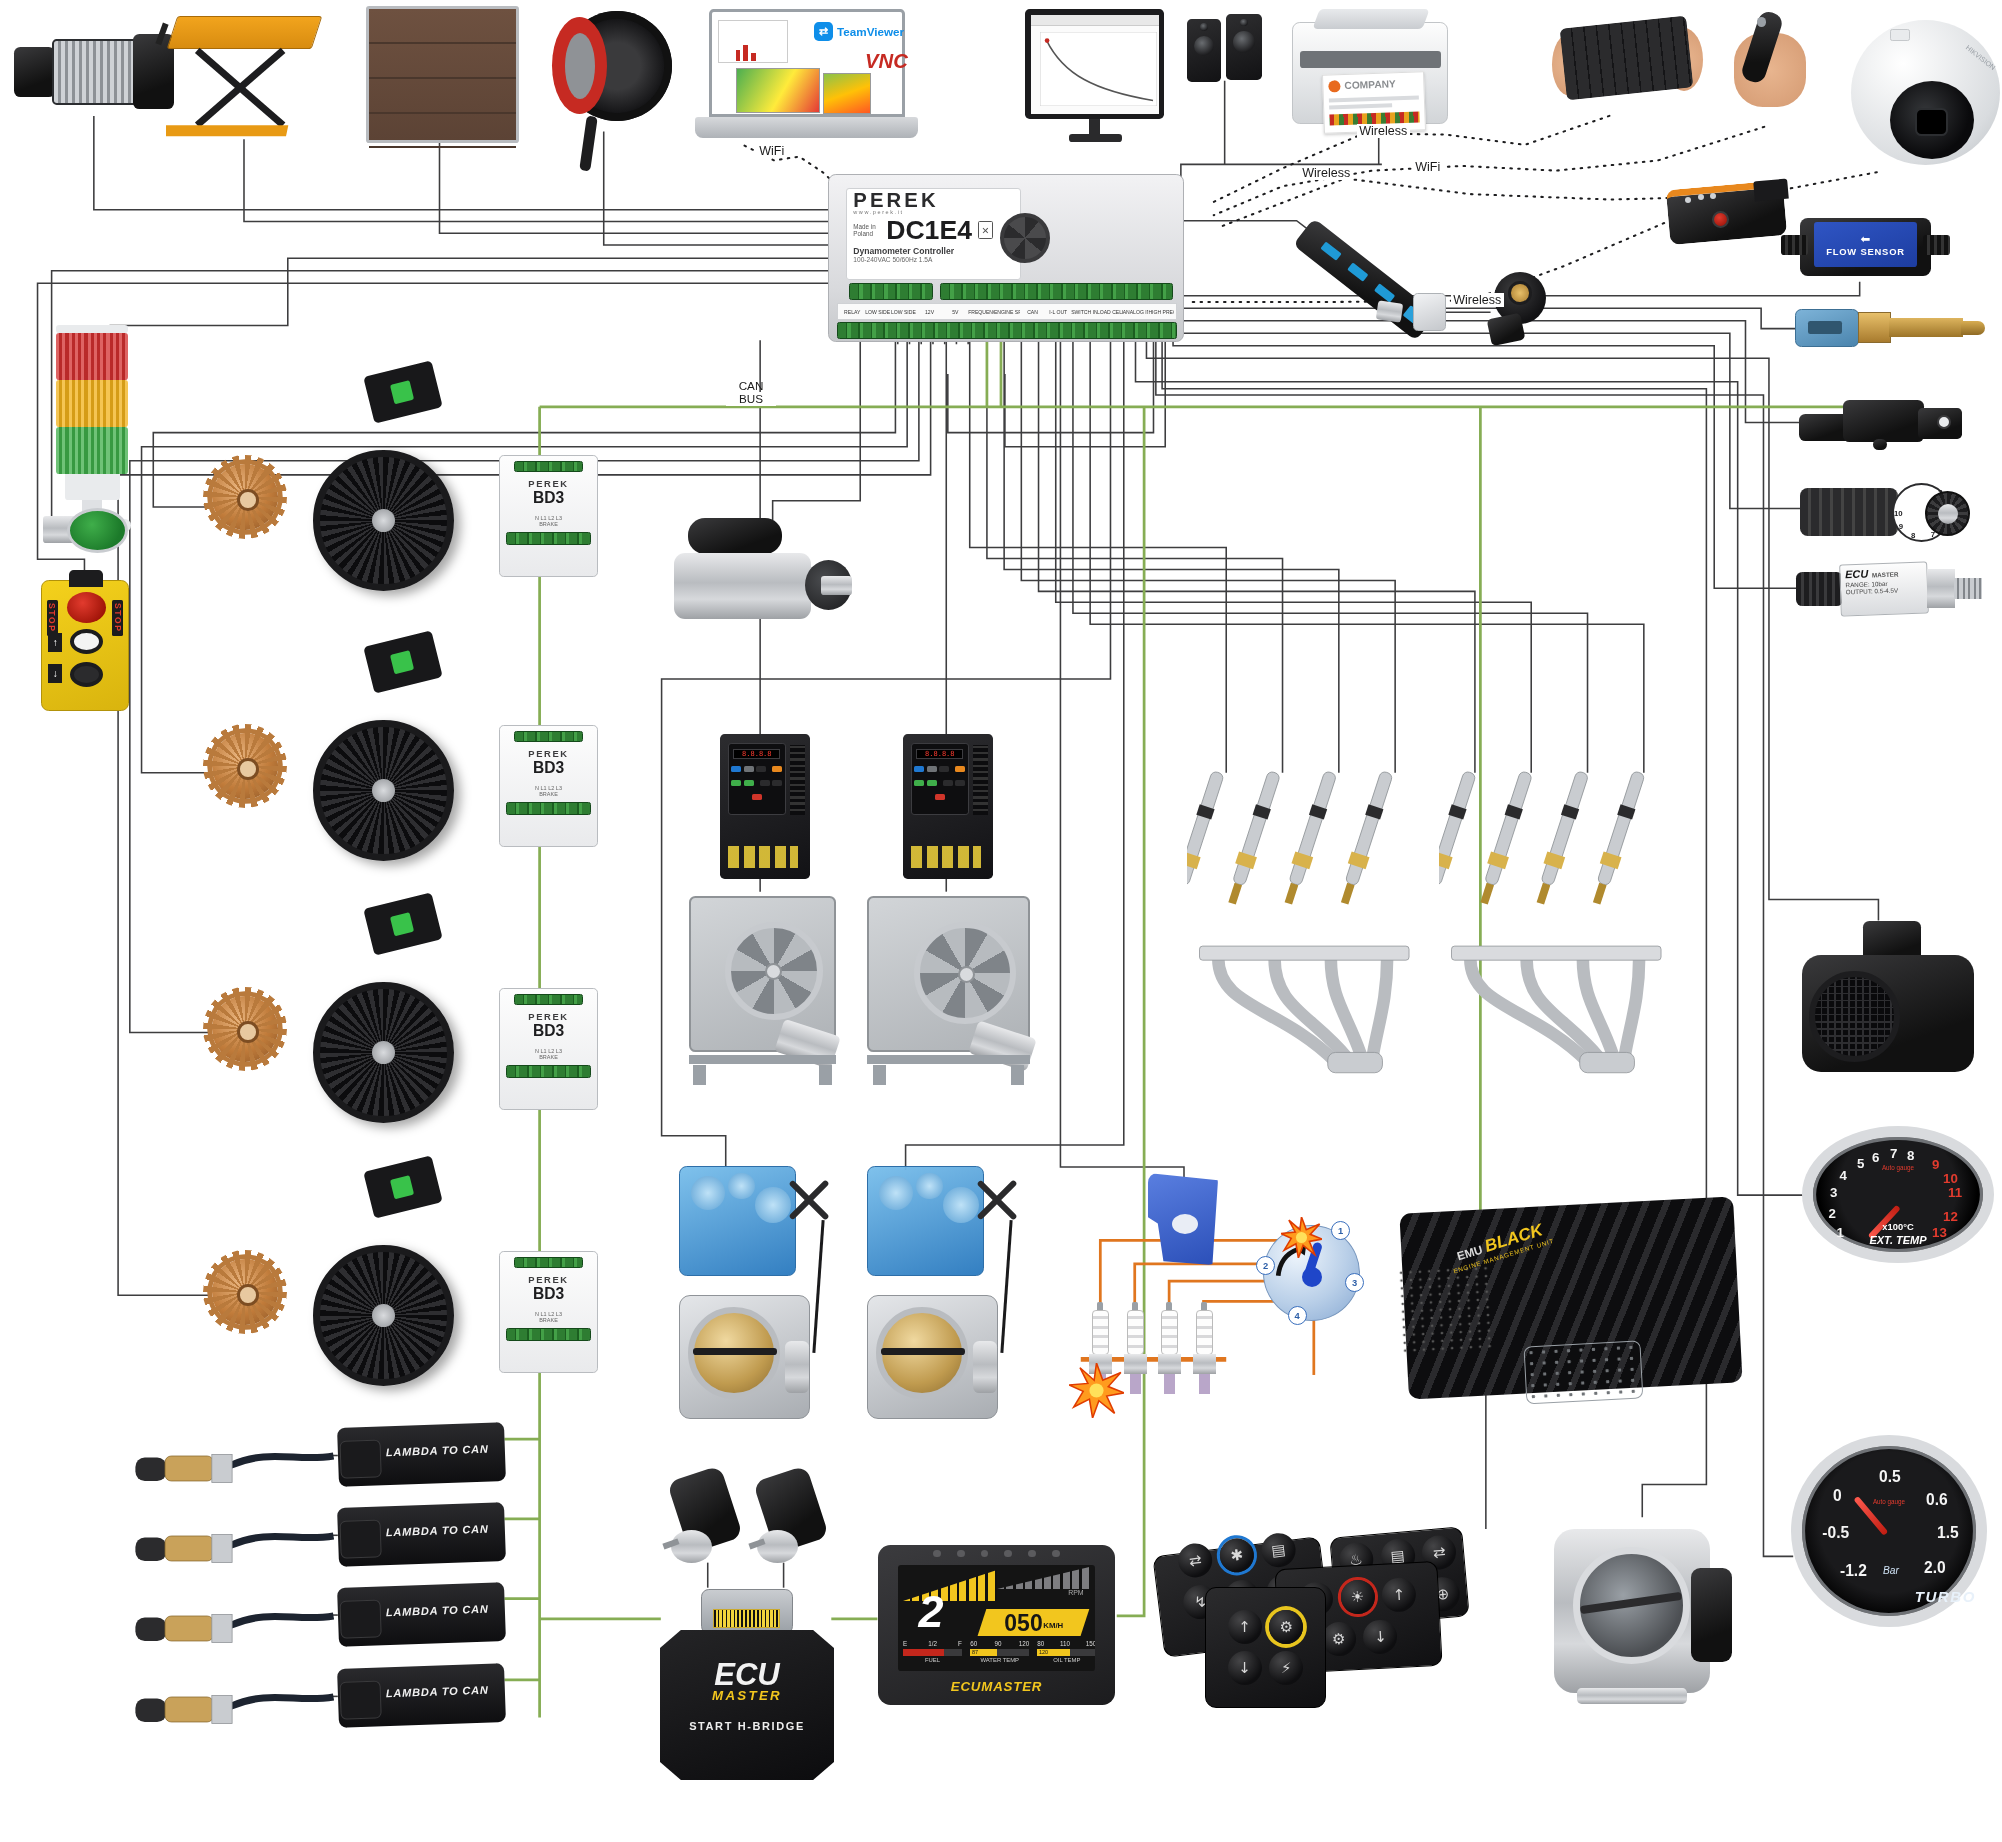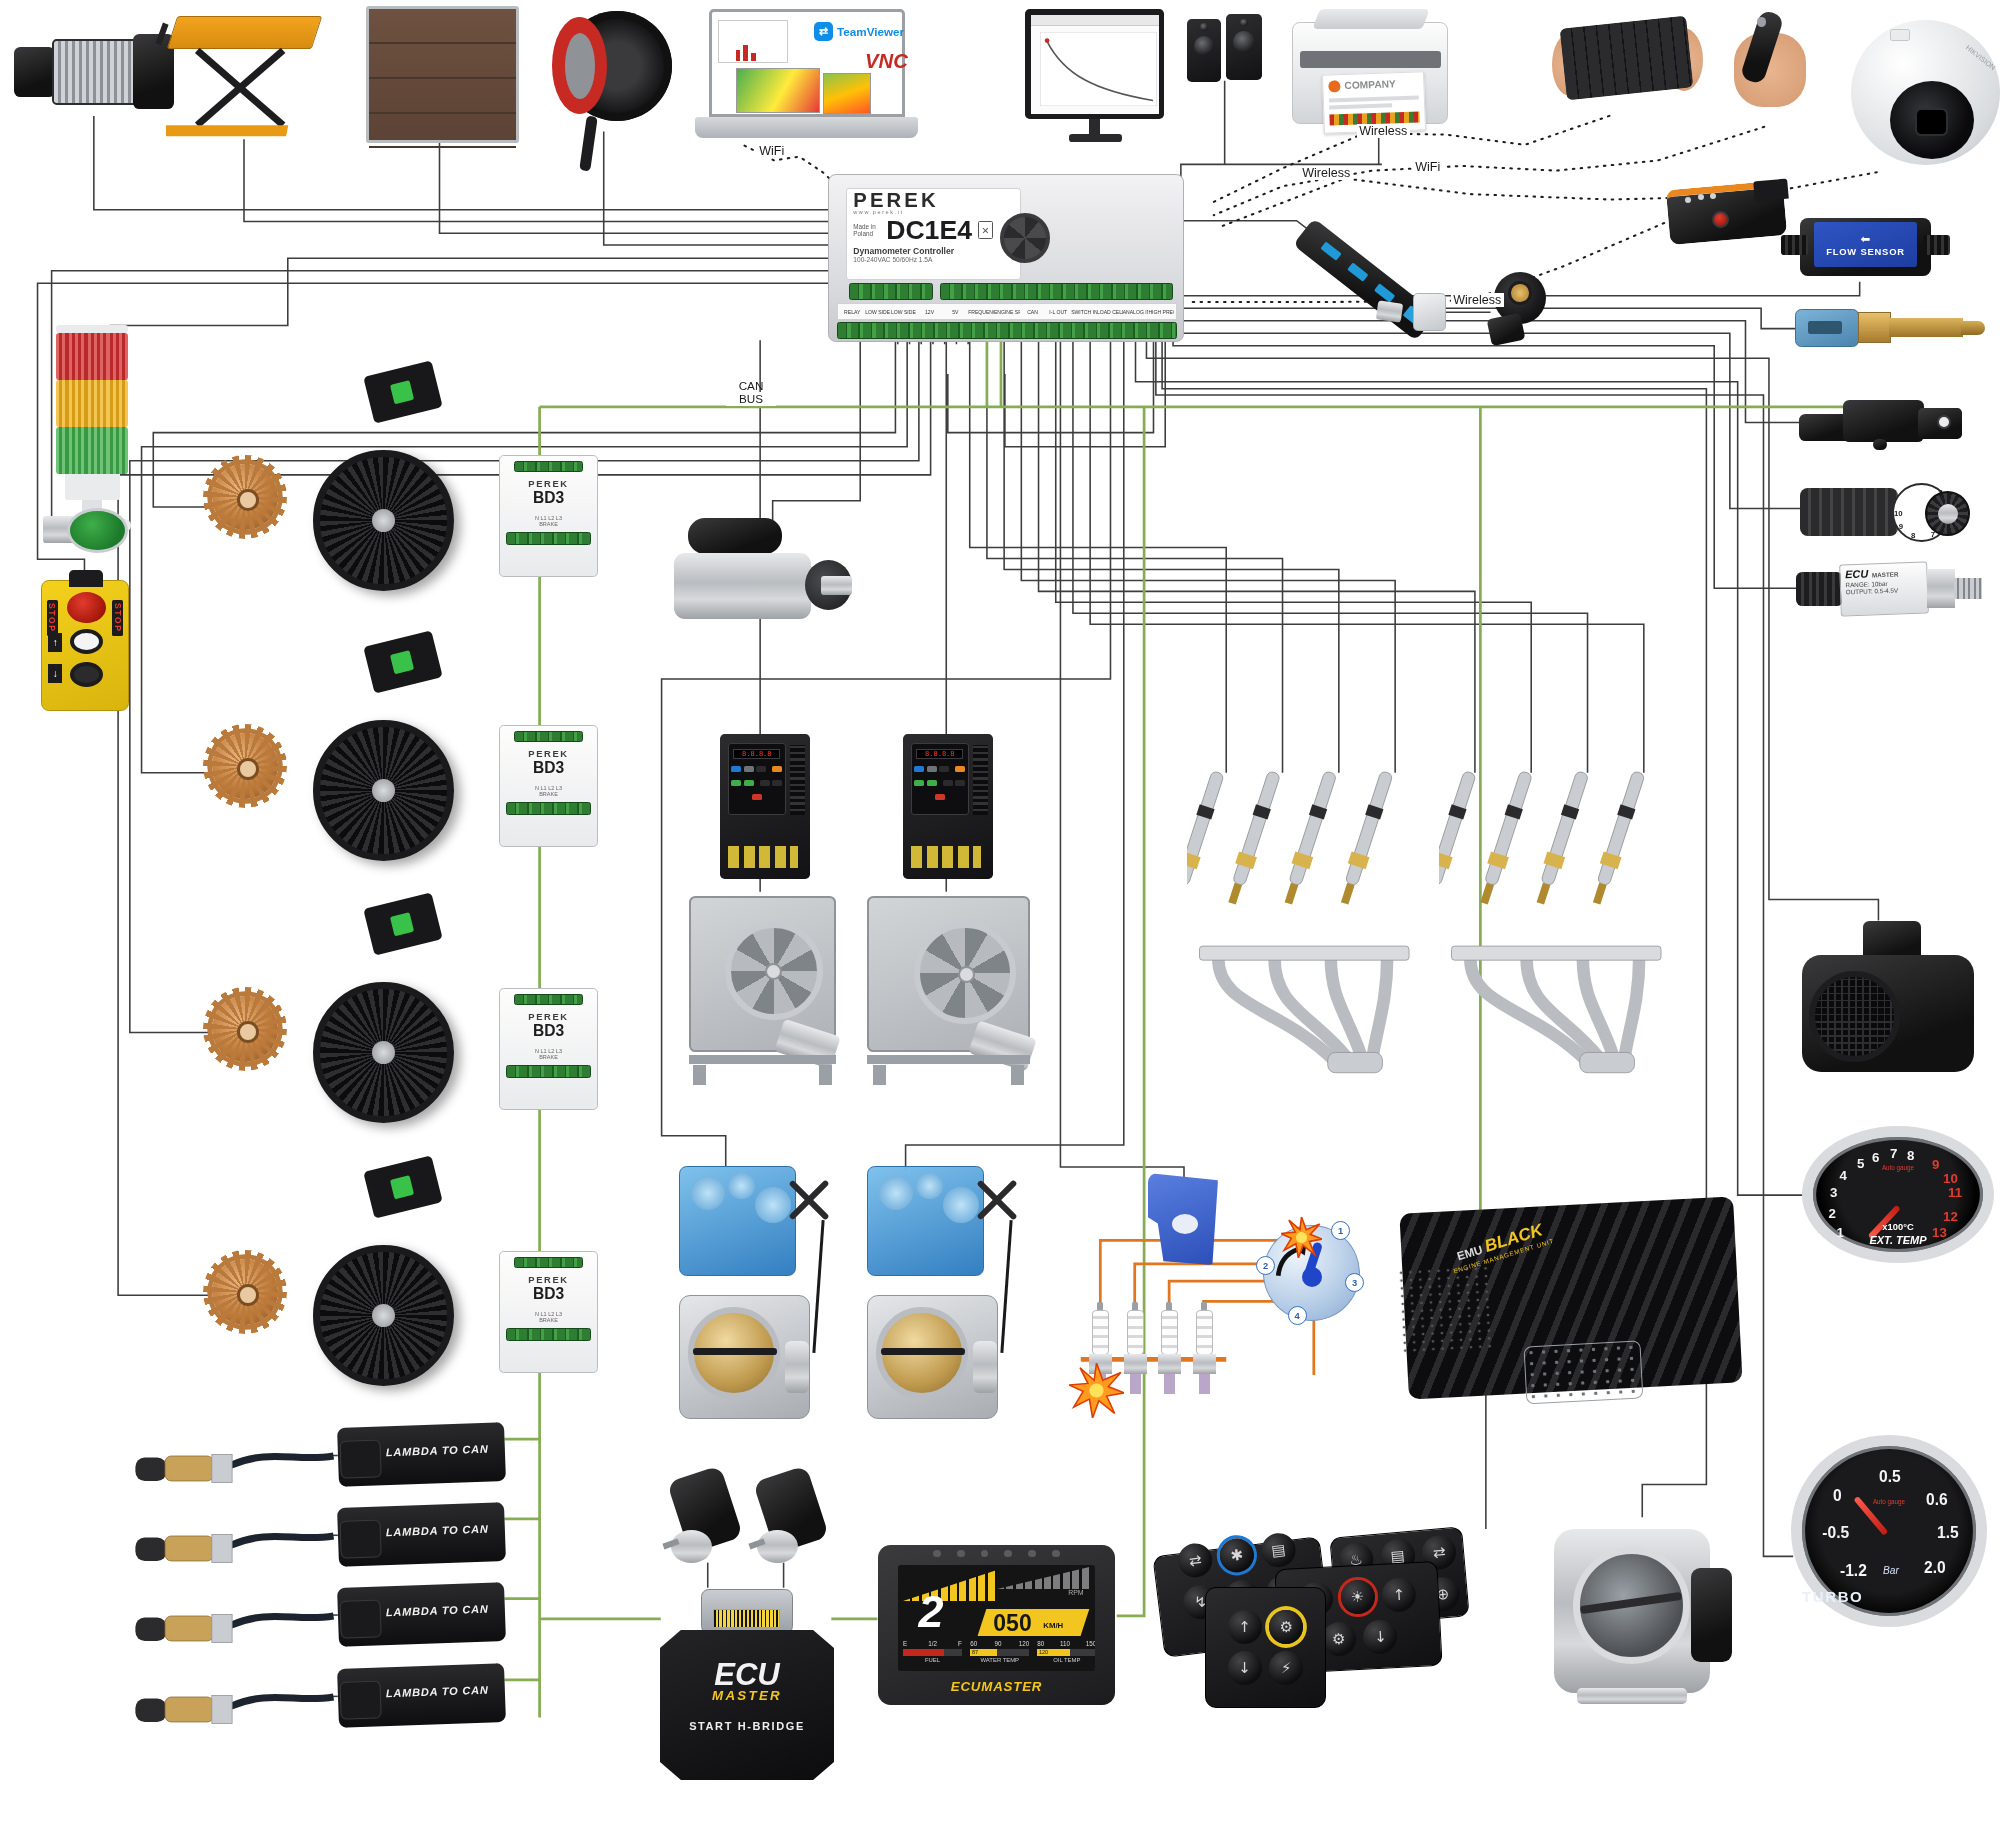--- a/index.html
+++ b/index.html
@@ -702,21 +702,21 @@
         <i style="width:7.8px;height:7.8px;border-radius:50%;background:#5b5b5e"></i>
         <i style="width:7.8px;height:7.8px;border-radius:50%;background:#5b5b5e"></i>
         <i style="width:7.8px;height:7.8px;border-radius:50%;background:#5b5b5e"></i>
     </div>
     <div class="scr">
       <div class="c" style="left:4.7px;top:4.7px;width:94px;height:31px;background:repeating-linear-gradient(90deg,#f2c61e 0 7px,#111 7px 9.4px);clip-path:polygon(0 100%,100% 0,100% 100%)"></div>
       <div class="c" style="left:99px;top:1.6px;width:92px;height:22px;background:repeating-linear-gradient(90deg,#7d7d80 0 7px,#111 7px 9.4px);clip-path:polygon(0 100%,100% 0,100% 100%)"></div>
       <span class="c" style="right:11px;top:23.5px;font-size:7px;color:#aaa">RPM</span>
       <span class="c" style="left:20.3px;top:20.3px;font-size:45px;font-weight:bold;font-style:italic;color:#fff">2</span>
       <div class="c" style="left:84px;top:44px;width:103px;height:26.6px;background:#f2c61e;transform:skewX(-18deg)"></div>
-      <span class="c" style="left:95px;top:45px;font-size:23px;font-weight:bold;color:#161616">050</span>
+      <span class="c" style="left:106px;top:45px;font-size:23px;font-weight:bold;color:#161616">050</span>
       <span class="c" style="left:145px;top:56px;font-size:7.8px;font-weight:bold;color:#161616">KM/H</span>
       <div class="c" style="left:4.7px;top:75px;width:59px">
         <div style="display:flex;justify-content:space-between;color:#ddd;font-size:6.3px">
             <span>E</span>
             <span>1/2</span>
             <span>F</span>
           </div>
         <div style="height:7px;background:#3a3a3c;margin-top:1.6px">
             <div style="width:70%;height:100%;background:#c4271c"></div>
           </div>
@@ -905,18 +905,18 @@
       <span class="gnum" style="left:31px;top:41px;font-size:15.6px">0</span>
       <span class="gnum" style="left:77px;top:22px;font-size:15.6px">0.5</span>
       <span class="gnum" style="left:124px;top:45px;font-size:15.6px">0.6</span>
       <span class="gnum" style="left:135px;top:78px;font-size:15.6px">1.5</span>
       <span class="gnum" style="left:122px;top:113px;font-size:15.6px">2.0</span>
       <span class="gnum" style="left:20.3px;top:78px;font-size:15.6px">-0.5</span>
       <span class="gnum" style="left:38px;top:116px;font-size:15.6px">-1.2</span>
       <span class="c" style="left:81px;top:119px;color:#cfe2f5;font-size:10.2px;font-style:italic">Bar</span>
       <span class="c" style="left:0;right:0;top:52px;text-align:center;font-size:6.3px;color:#e23b2e">Auto gauge</span>
       <div class="needle" style="left:81px;top:41px;height:47px;transform:rotate(-40deg)"></div>
-      <div class="c" style="left:0;right:0;bottom:11px;text-align:left;color:#e8f1fa;font-size:15px;font-weight:bold;letter-spacing:1.6px">TURBO</div>
+      <div class="c" style="left:0;right:0;bottom:11px;text-align:right;color:#e8f1fa;font-size:15px;font-weight:bold;font-style:italic;letter-spacing:1.6px">TURBO</div>
     </div>
   </div>
 
 </div>
 
 
 </body></html>

